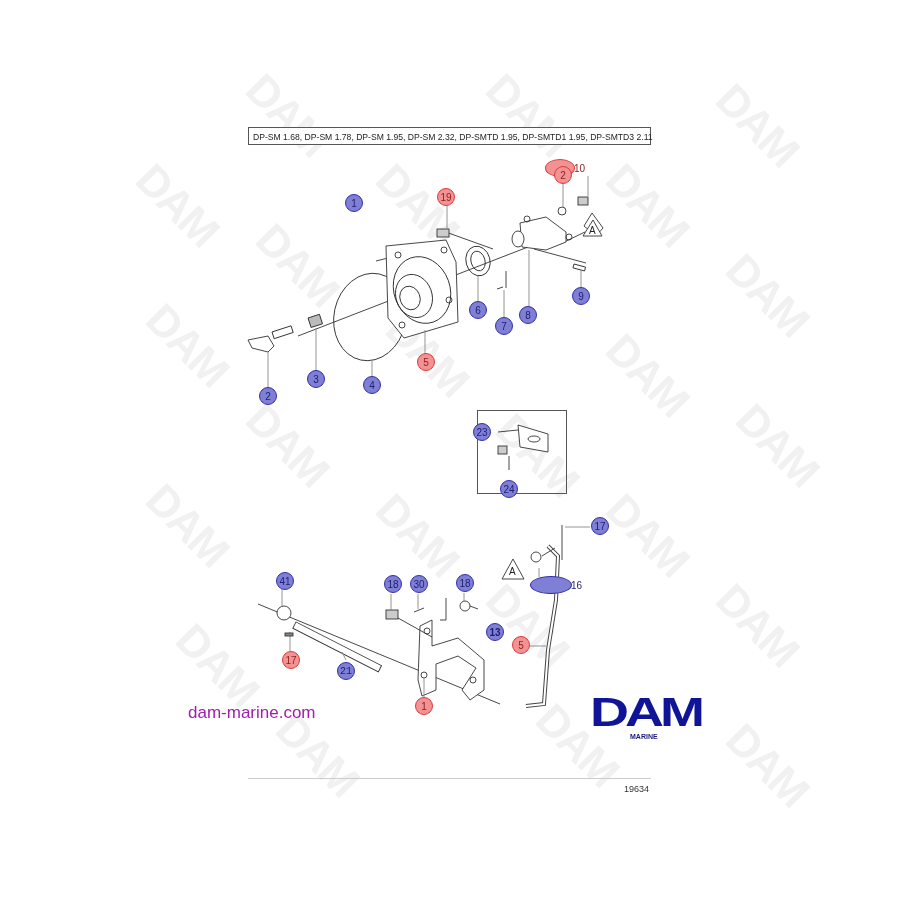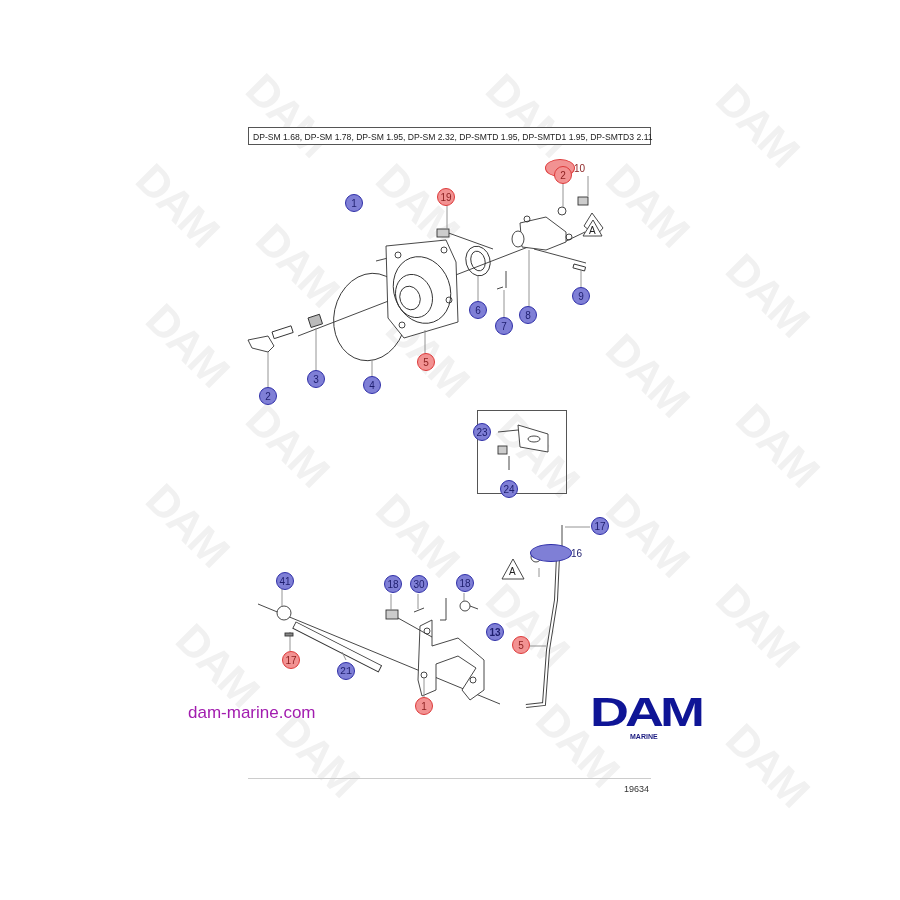--- a/index.html
+++ b/index.html
@@ -161,21 +161,21 @@
 <div class="balloon blue" style="left:469px;top:301px;">6</div>
 <div class="balloon blue" style="left:495px;top:317px;">7</div>
 <div class="balloon blue" style="left:519px;top:306px;">8</div>
 <div class="balloon blue" style="left:572px;top:287px;">9</div>
 <div class="balloon red" style="left:545px;top:159px;padding-left:28px;">10</div>
 <div class="balloon red" style="left:554px;top:166px;">2</div>
 <div class="balloon red" style="left:437px;top:188px;">19</div>
 <div class="balloon blue" style="left:486px;top:623px;font-weight:bold;">13</div>
 <div class="balloon red" style="left:512px;top:636px;">5</div>
 <div class="balloon red" style="left:415px;top:697px;">1</div>
-<div class="balloon blue" style="left:530px;top:544px;padding-left:40px;">16</div>
+<div class="balloon blue" style="left:530px;top:576px;padding-left:40px;">16</div>
 <div class="balloon blue" style="left:591px;top:517px;">17</div>
 <div class="balloon red" style="left:282px;top:651px;">17</div>
 <div class="balloon blue" style="left:384px;top:575px;">18</div>
 <div class="balloon blue" style="left:456px;top:574px;">18</div>
 <div class="balloon blue" style="left:410px;top:575px;">30</div>
 <div class="balloon blue" style="left:337px;top:662px;font-family:Liberation Mono, monospace;">21</div>
 <div class="balloon blue" style="left:276px;top:572px;">41</div>
 <div class="balloon blue" style="left:473px;top:423px;">23</div>
 <div class="balloon blue" style="left:500px;top:480px;">24</div>
 

